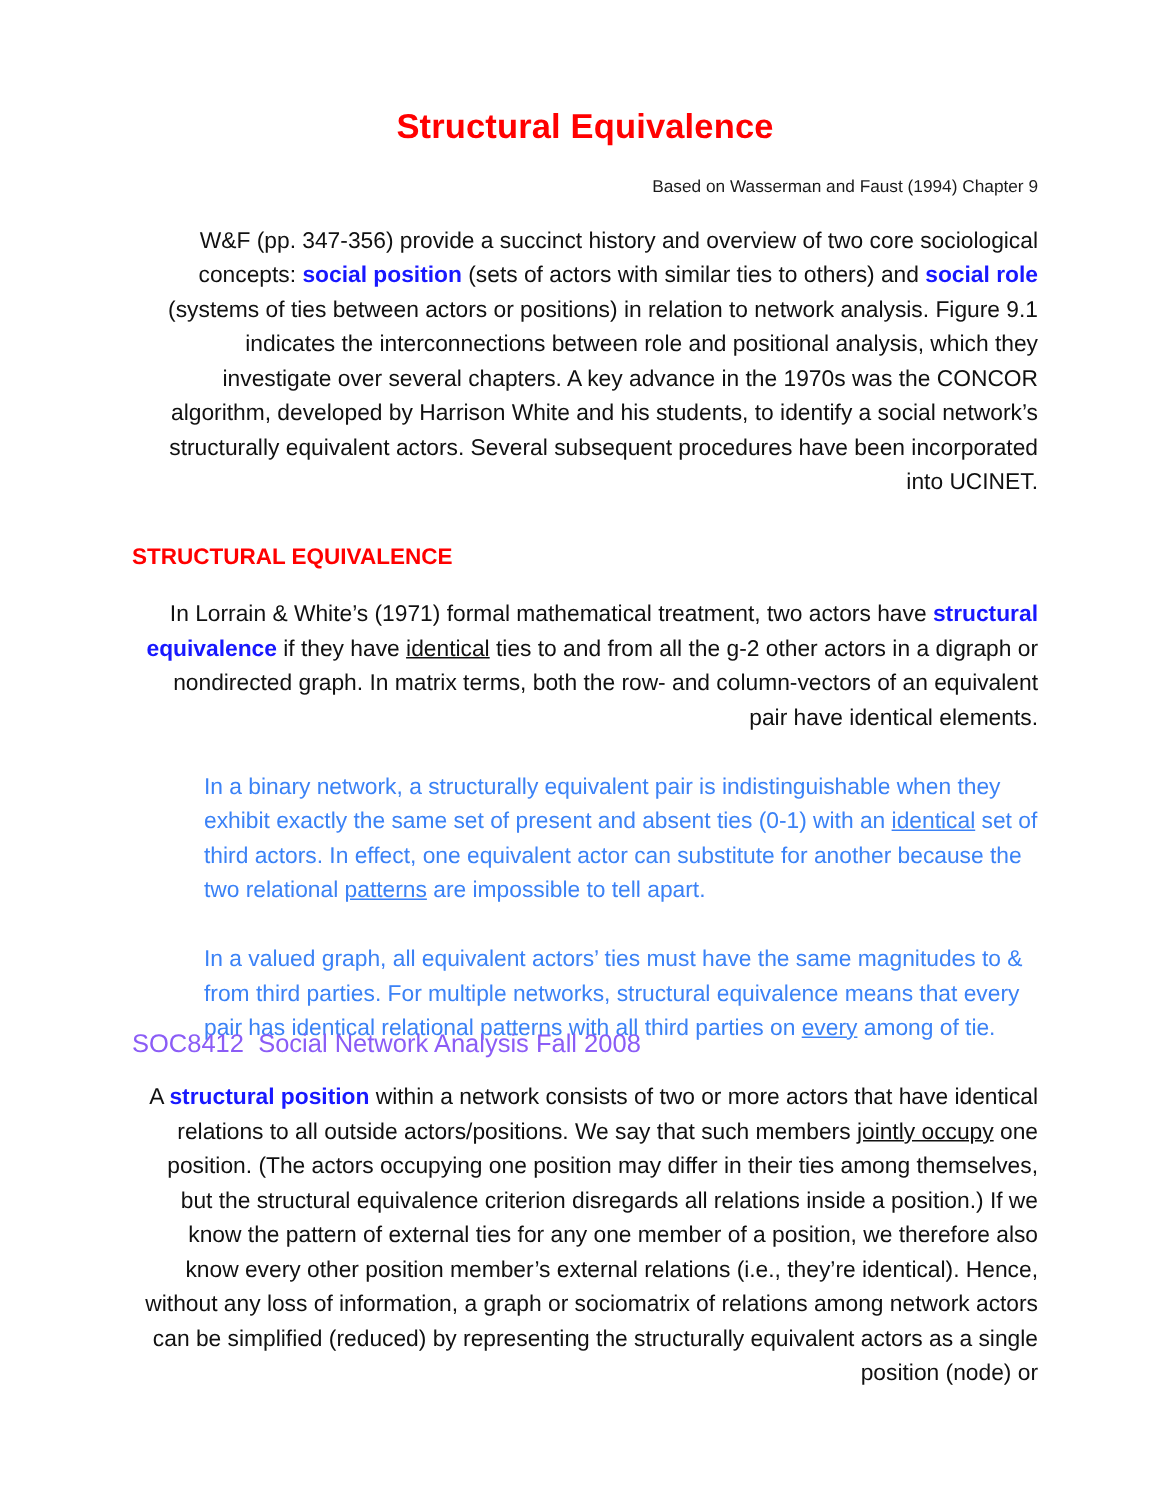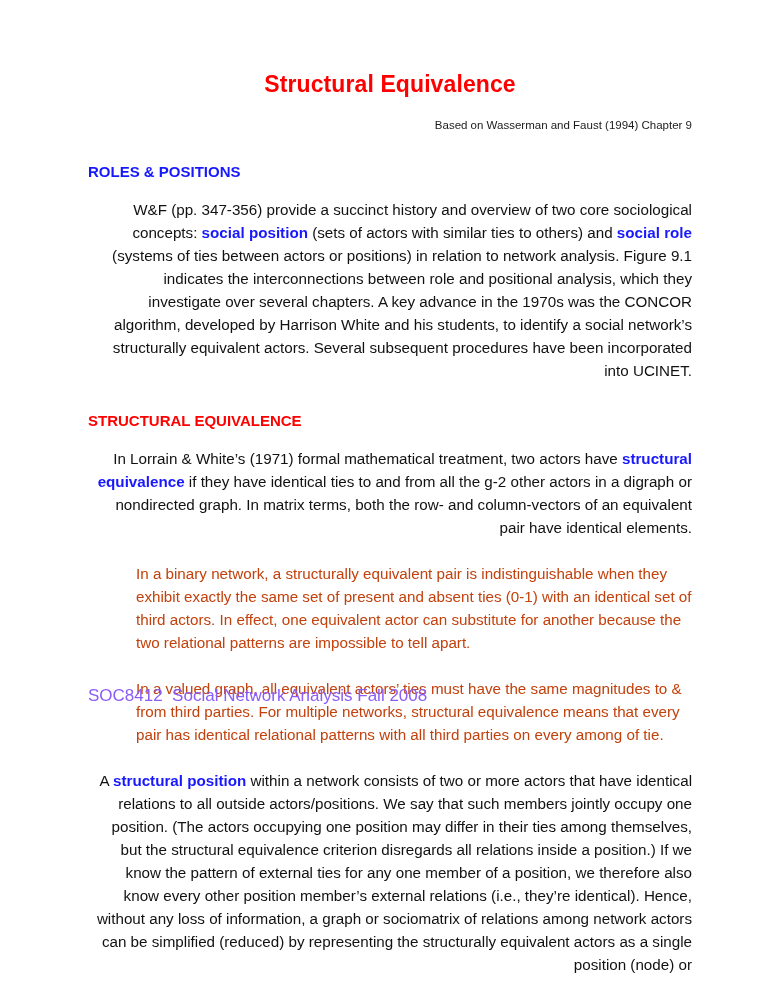--- a/index.html
+++ b/index.html
@@ -66,28 +66,28 @@
     text-align: right;
   }
 
   .gap-after-heading { padding-top: 16px; }
   .gap-para { padding-top: 23px; }
 
   p.indented {
     margin: 0 0 0 48px;
     font-size: 15.2px;
     line-height: 23px;
-    color: #c2410c;
+    color: #3b82f6;
   }
 
   .kw-blue {
     color: #1818ff;
     font-weight: bold;
   }
-  .u { }
+  .u { text-decoration: underline; }
 
   .footer {
     position: absolute;
     left: 88px;
     bottom: 34px;
     font-family: Liberation Sans, sans-serif;
     font-size: 17px;
     color: #8b5cf6;
     line-height: 1.2;
     white-space: pre;
@@ -95,21 +95,20 @@
 </style>
 </head>
 <body>
 
 <div class="page">
 
   <h1 class="doc-title">Structural Equivalence</h1>
 
   <p class="doc-subtitle">Based on Wasserman and Faust (1994) Chapter 9</p>
 
-  <h2 class="section-heading blue h-roles">ROLES &amp; POSITIONS</h2>
 
   <p class="body gap-after-heading"><span>W&amp;F (pp. 347-356) provide a succinct history and overview of two core sociological concepts: </span><span class="kw-blue">social position</span><span> (sets of actors with similar ties to others) and </span><span class="kw-blue">social role</span><span> (systems of ties between actors or positions) in relation to network analysis. Figure 9.1 indicates the interconnections between role and positional analysis, which they investigate over several chapters. A key advance in the 1970s was the CONCOR algorithm, developed by Harrison White and his students, to identify a social network’s structurally equivalent actors. Several subsequent procedures have been incorporated into UCINET.</span></p>
 
   <h2 class="section-heading red h-struct">STRUCTURAL EQUIVALENCE</h2>
 
   <p class="body gap-after-heading"><span>In Lorrain &amp; White’s (1971) formal mathematical treatment, two actors have </span><span class="kw-blue">structural equivalence</span><span> if they have </span><span class="u">identical</span><span> ties to and from all the g-2 other actors in a digraph or nondirected graph. In matrix terms, both the row- and column-vectors of an equivalent pair have identical elements.</span></p>
 
   <p class="indented gap-para"><span>In a binary network, a structurally equivalent pair is indistinguishable when they exhibit exactly the same set of present and absent ties (0-1) with an </span><span class="u">identical</span><span> set of third actors. In effect, one equivalent actor can substitute for another because the two relational </span><span class="u">patterns</span><span> are impossible to tell apart.</span></p>
 
   <p class="indented gap-para"><span>In a valued graph, all equivalent actors’ ties must have the same magnitudes to &amp; from third parties. For multiple networks, structural equivalence means that every pair has identical relational patterns with all third parties on </span><span class="u">every</span><span> among of tie.</span></p>

